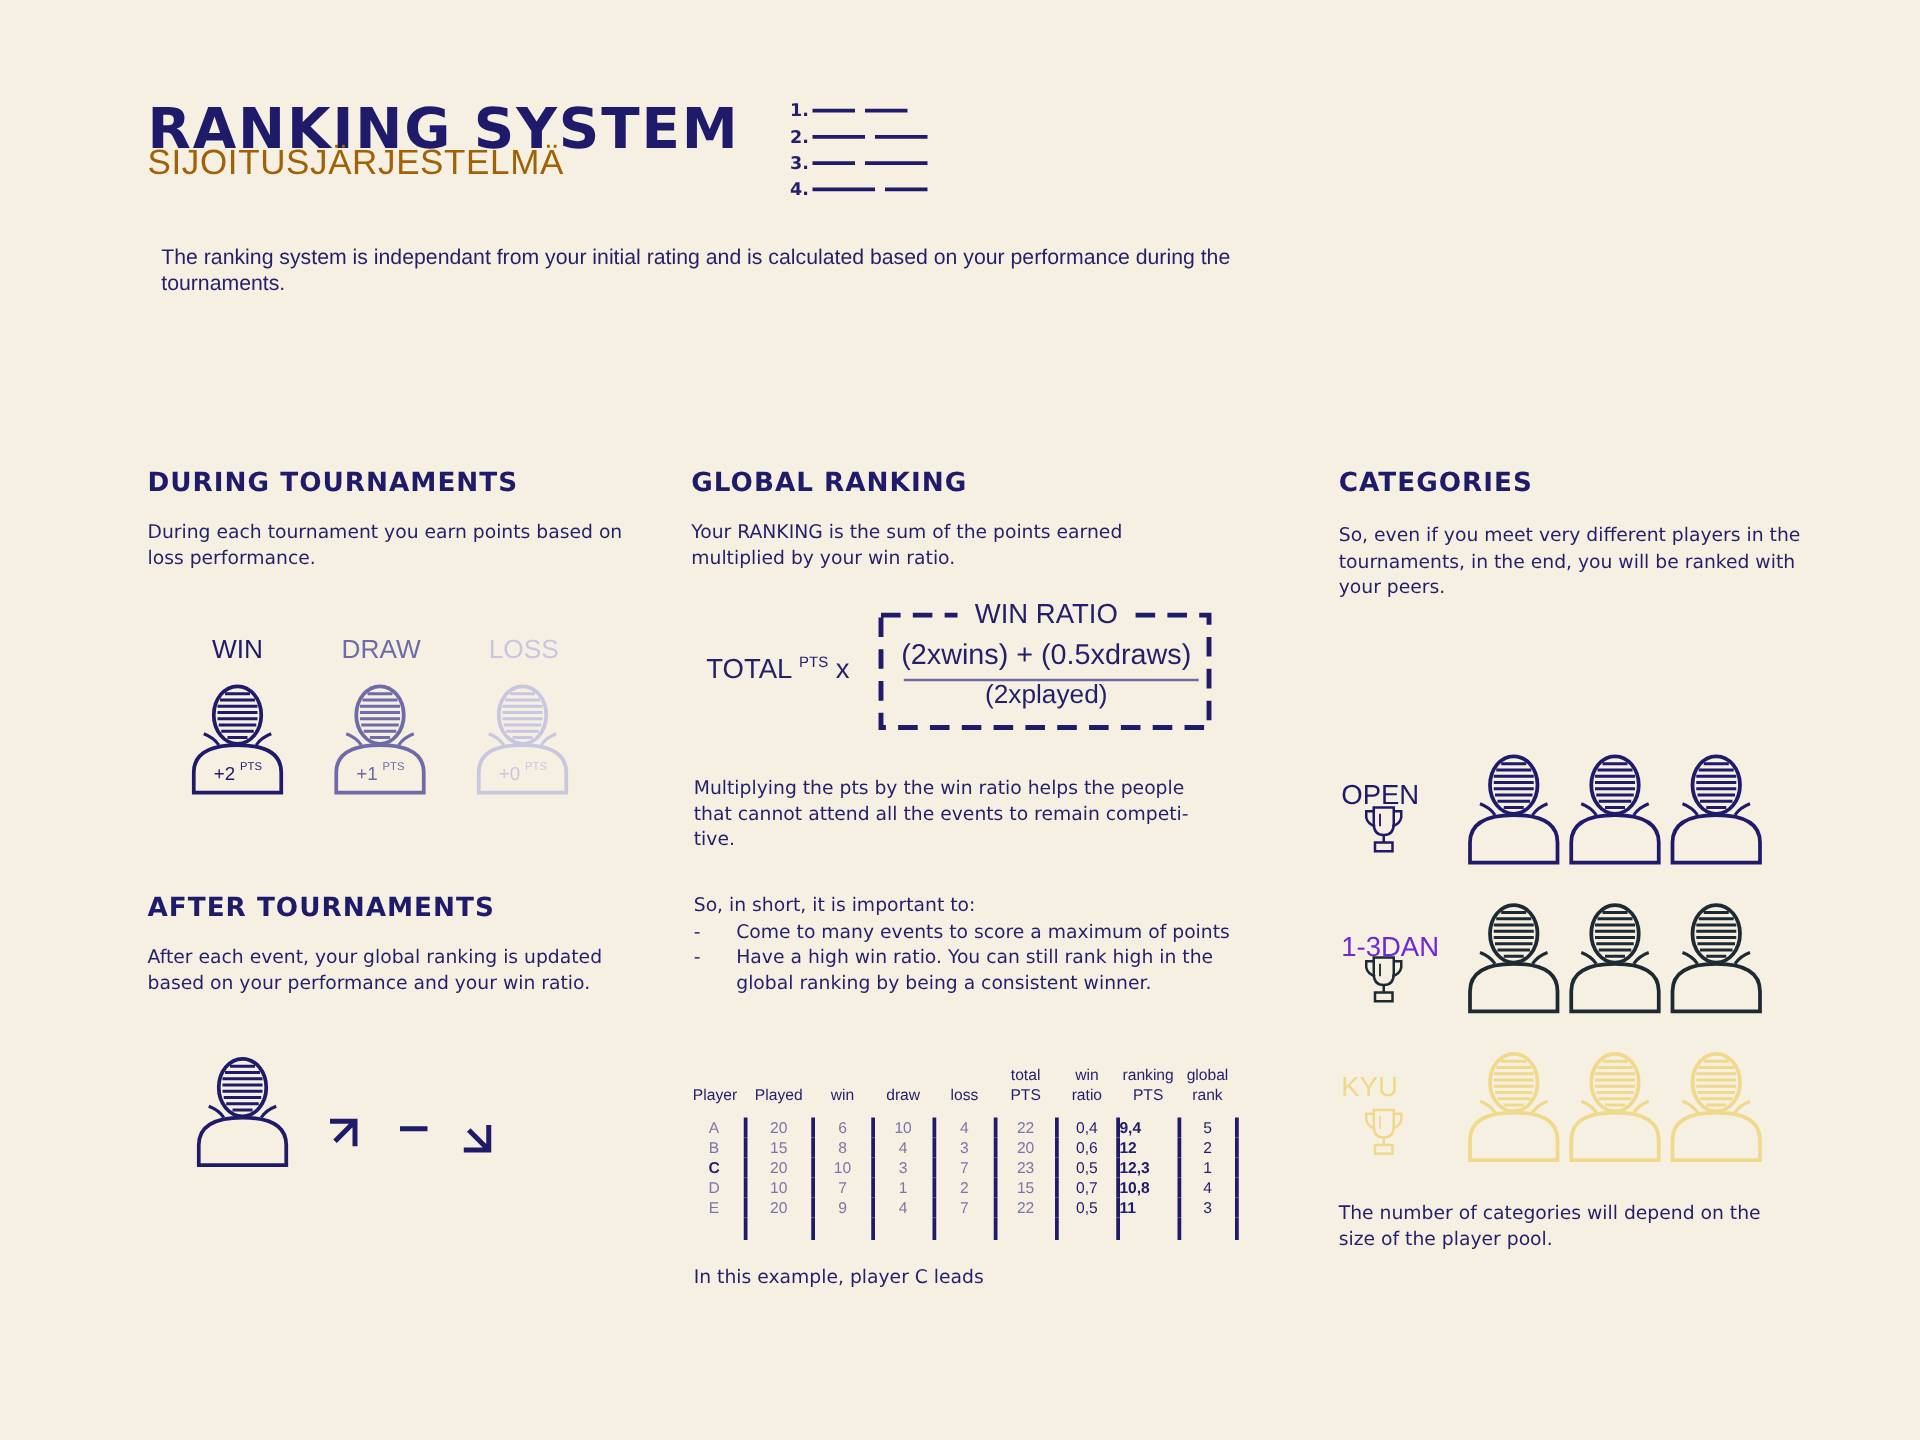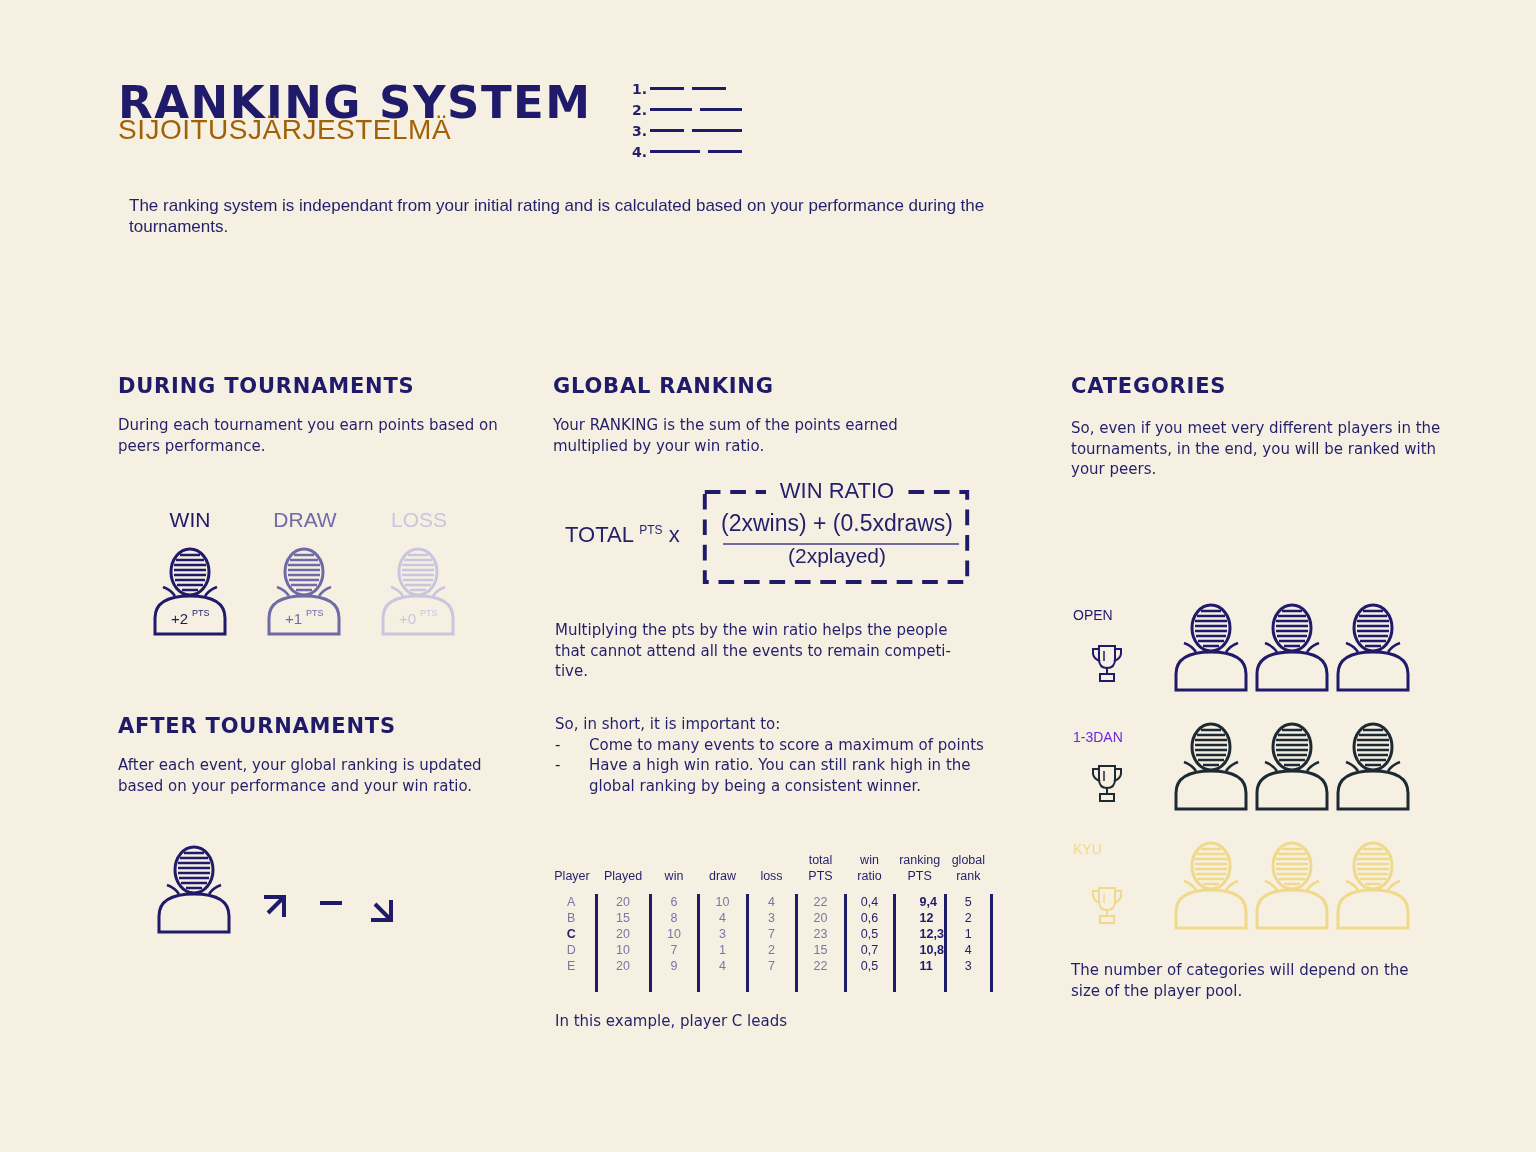--- a/index.html
+++ b/index.html
@@ -30,23 +30,23 @@
   .formula .num { position: absolute; left: 150px; top: 32px; width: 268px; text-align: center; font-size: 23px; font-family: "Liberation Sans", sans-serif; }
   .formula .line { position: absolute; left: 170px; top: 65px; width: 236px; height: 2px; background: #6f6aa0; }
   .formula .den { position: absolute; left: 150px; top: 66px; width: 268px; text-align: center; font-size: 21px; font-family: "Liberation Sans", sans-serif; }
   ul.dash { list-style: none; margin: 0; padding: 0; }
   ul.dash li { position: relative; padding-left: 34px; }
   ul.dash li::before { content: "-"; position: absolute; left: 0; }
   table.rank { border-collapse: collapse; font-size: 12.5px; font-family: "Liberation Sans", sans-serif; }
   table.rank th { font-weight: normal; color: #231f6b; vertical-align: bottom; padding: 0 0 10px 0; line-height: 16px; }
   table.rank td { text-align: center; color: #7a76a8; line-height: 16px; padding: 0; }
   table.rank td.dark { color: #231f6b; }
-  table.rank td.bold { font-weight: bold; color: #1f1a6a; text-align: left; padding-left: 24px; }
+  table.rank td.bold { font-weight: bold; color: #1f1a6a; text-align: left; padding-left: 0; }
   table.rank td.sep { border-left: 3px solid #1f1a6a; }
-  .cat-label { font-size: 14px; font-family: "Liberation Sans", sans-serif; }
+  .cat-label { font-size: 22px; font-family: "Liberation Sans", sans-serif; margin-top: 16px; }
 </style>
 </head>
 <body>
 
 <div class="abs title">RANKING SYSTEM</div>
 <div class="abs subtitle">SIJOITUSJÄRJESTELMÄ</div>
 
 <div class="abs list-icon">
   <div class="row">
       <span class="num">1.</span>
@@ -67,21 +67,21 @@
       <span class="num">4.</span>
       <span class="bar" style="width:50px"></span>
       <span class="bar" style="width:34px"></span>
     </div>
 </div>
 
 <div class="abs intro">The ranking system is independant from your initial rating and is calculated based on your performance during the tournaments.</div>
 
 <div class="abs" style="left:118px; top:374px; width:400px;">
   <h2>DURING TOURNAMENTS</h2>
-  <div class="body-text" style="margin-top:17px; width:390px;">During each tournament you earn points based on peers performance.</div>
+  <div class="body-text" style="margin-top:17px; width:390px;">During each tournament you earn points based on loss performance.</div>
 </div>
 
 <div class="abs" style="left:140px; top:508px;">
   <div class="icon-label" style="color:#1f1a6a;">WIN</div>
 </div>
 <div class="abs" style="left:255px; top:508px;">
   <div class="icon-label" style="color:#6f6aa8;">DRAW</div>
 </div>
 <div class="abs" style="left:369px; top:508px;">
   <div class="icon-label" style="color:#c9c6e0;">LOSS</div>

